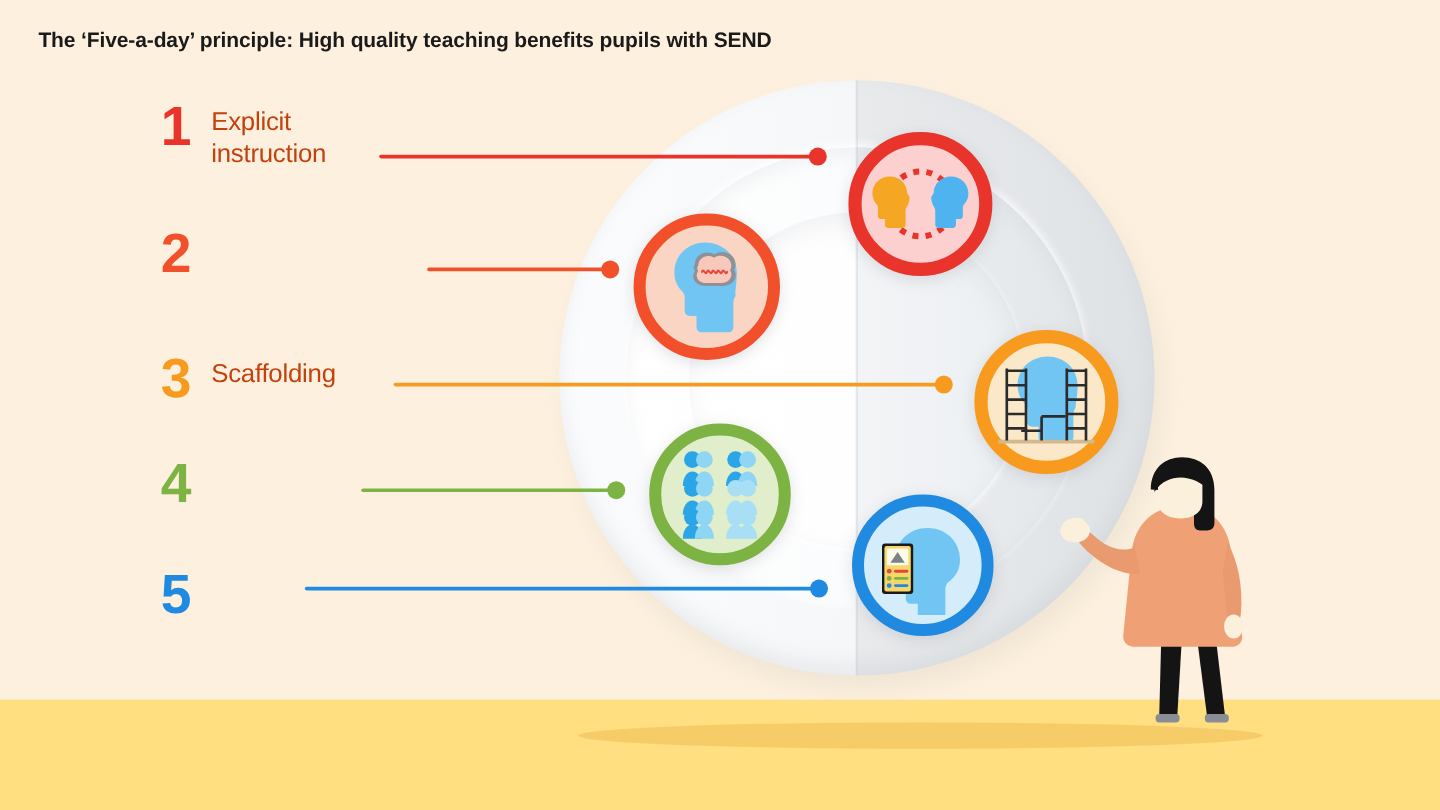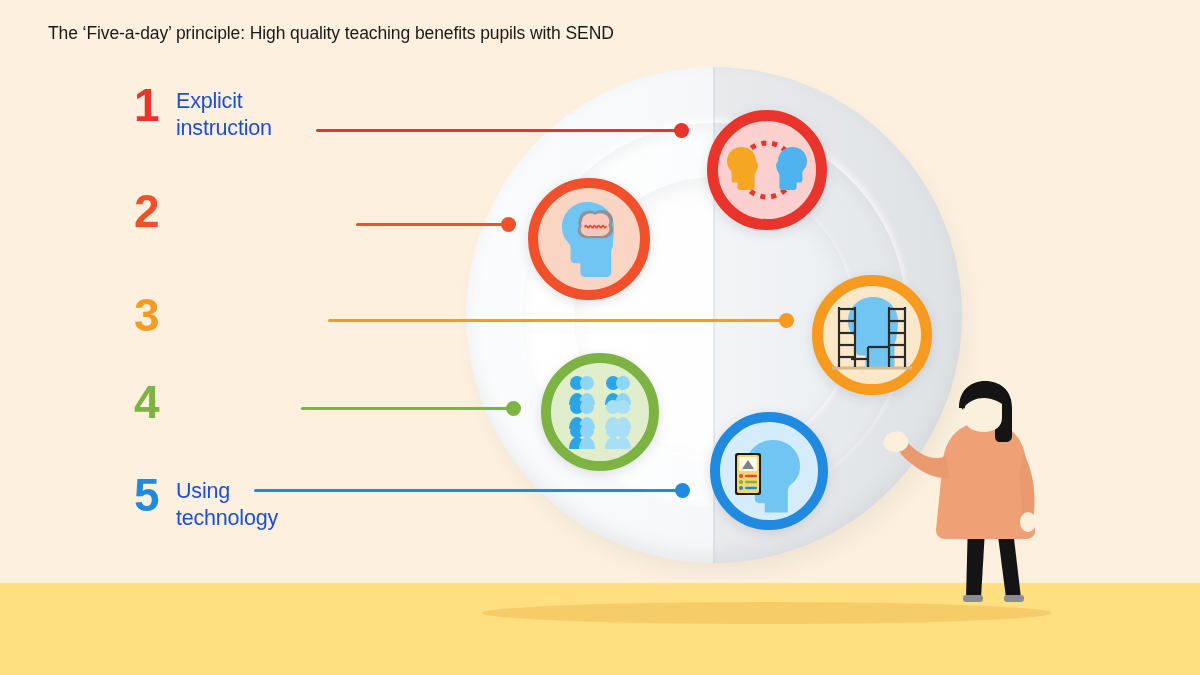--- a/index.html
+++ b/index.html
@@ -36,24 +36,24 @@
     top: 602px;
     width: 570px;
     height: 22px;
     border-radius: 50%;
     background: #f6cc68;
   }
 
   
   .title {
     position: absolute;
-    left: 48px;
+    left: 32px;
     top: 23px;
     font-size: 17.5px;
-    font-weight: normal;
+    font-weight: bold;
     color: #1a1a1a;
     letter-spacing: -0.1px;
     white-space: nowrap;
   }
 
   
   .plate-wrap {
     position: absolute;
     left: 466px;
     top: 67px;
@@ -131,21 +131,21 @@
   .item-num {
     width: 42px;
     font-size: 46px;
     font-weight: bold;
     line-height: 0.92;
     letter-spacing: -1px;
   }
   .item-label {
     font-size: 21.5px;
     line-height: 1.27;
-    color: #1d4ed8;
+    color: #c2410c;
     letter-spacing: -0.2px;
     padding-top: 4px;
     white-space: pre-line;
   }
 
   
   .badge {
     position: absolute;
     border-radius: 50%;
     box-sizing: border-box;
@@ -202,30 +202,29 @@
     <div class="item-label">Explicit
 instruction</div>
   </div>
 
   <div class="item" style="left:134px;top:190px;">
     <div class="item-num" style="color:#f1502a;">2</div>
   </div>
 
   <div class="item" style="left:134px;top:294px;">
     <div class="item-num" style="color:#f79a1e;">3</div>
+    <div class="item-label">Scaffolding</div>
   </div>
 
   <div class="item" style="left:134px;top:381px;">
     <div class="item-num" style="color:#7cb342;">4</div>
   </div>
 
   <div class="item" style="left:134px;top:474px;">
     <div class="item-num" style="color:#1f8ae0;">5</div>
-    <div class="item-label">Using
-technology</div>
   </div>
 
   <div class="badge" style="left:707px;top:110px;width:120px;height:120px;border:11px solid #e8342a;background:#fbd0cf;">
     <svg width="96" height="96" viewBox="0 0 96 96">
       <g stroke="#e8342a" stroke-width="5" stroke-linecap="butt" fill="none" stroke-dasharray="5 6">
         <circle cx="48" cy="48" r="27"></circle>
       </g>
 
       <path d="M38 41c0-8-6.6-14-14.5-14S9 33 9 41c0 4 1.3 6.6 3.2 8.8 1 1.2 1.4 2 1.4 3.4V60c0 1.6 1.1 2.6 2.7 2.6h3.1v4.6c0 1.6 1.1 2.7 2.7 2.7H34c1.6 0 2.6-1.1 2.6-2.7V56c0-1.8.4-2.6 1-3.6 1.5-2.4 2.4-5 2.4-8.2z" transform="translate(-1,-2)" fill="#f5a623"></path>
 

